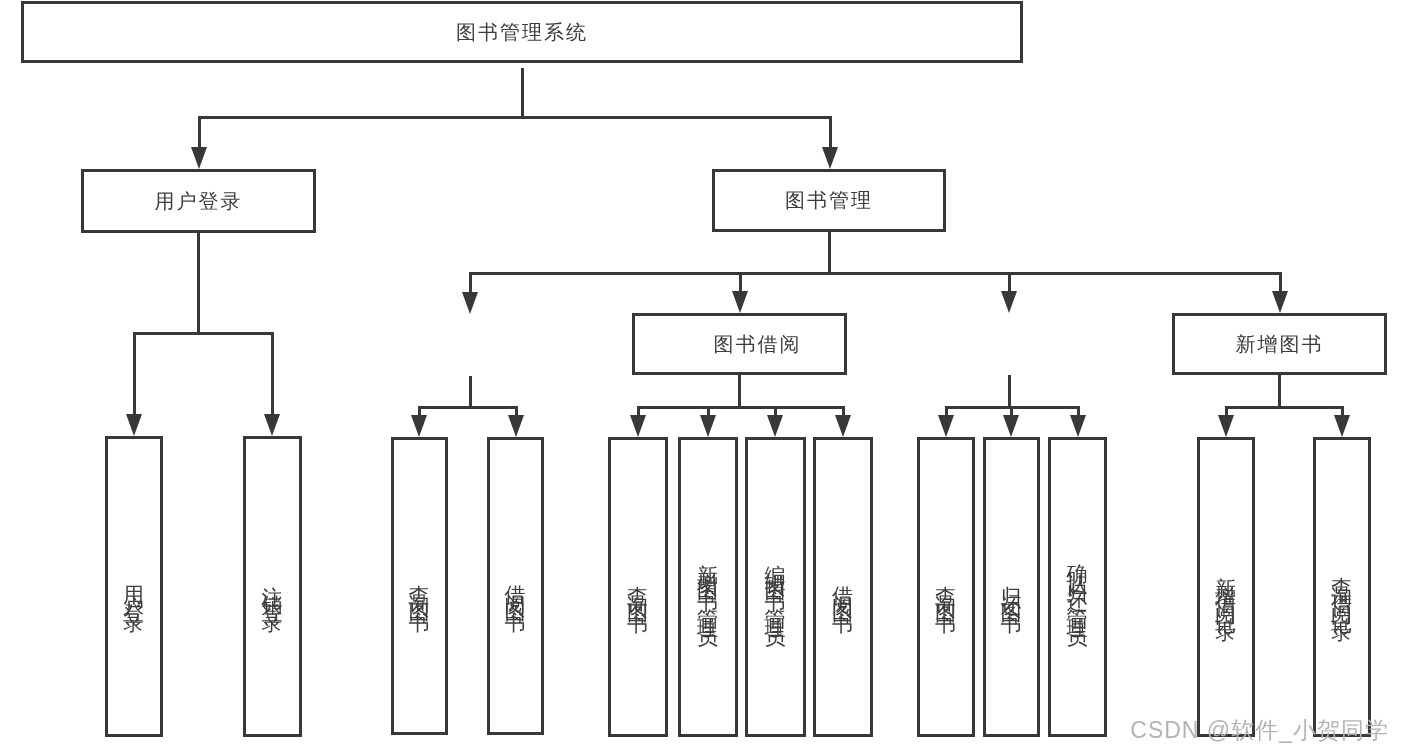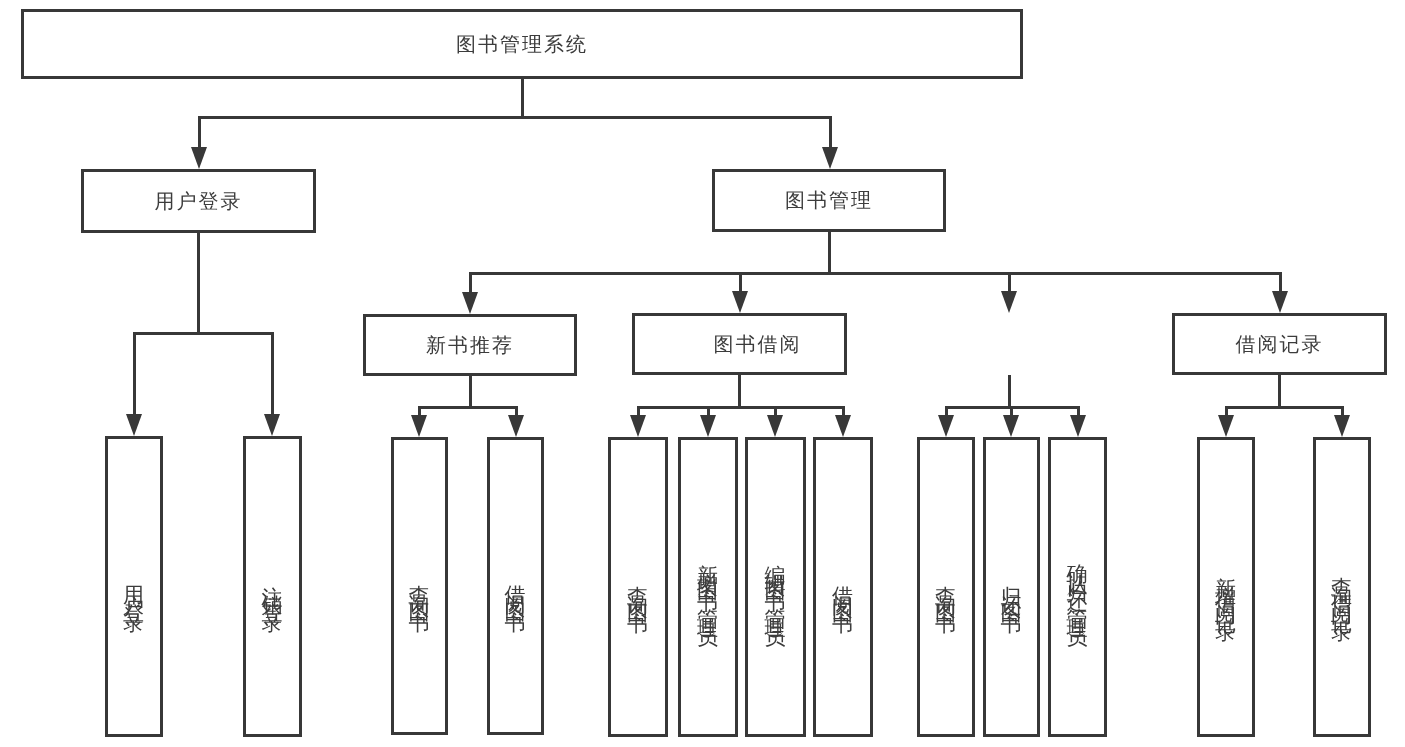--- a/index.html
+++ b/index.html
@@ -113,37 +113,34 @@
     <div class="cline" style="left: 1009.5px; top: 407px; width: 3px; height: 10px;"></div>
     <div class="arrow" style="left: 1003px; top: 415px;"></div>
     <div class="cline" style="left: 1076.5px; top: 407px; width: 3px; height: 10px;"></div>
     <div class="arrow" style="left: 1070px; top: 415px;"></div>
     <div class="cline" style="left: 1277.5px; top: 375px; width: 3px; height: 33.5px;"></div>
     <div class="cline" style="left: 1224.5px; top: 405.5px; width: 119px; height: 3px;"></div>
     <div class="cline" style="left: 1224.5px; top: 407px; width: 3px; height: 10px;"></div>
     <div class="arrow" style="left: 1218px; top: 415px;"></div>
     <div class="cline" style="left: 1340.5px; top: 407px; width: 3px; height: 10px;"></div>
     <div class="arrow" style="left: 1334px; top: 415px;"></div>
-    <div class="node h" style="left: 21px; top: 9px; width: 1002px; height: 70px; text-align: right;">
+    <div class="node h" style="left: 21px; top: 1px; width: 1002px; height: 62px; text-align: right;">
       <span class="lbl">图书管理系统</span>
     </div>
     <div class="node h" style="left: 81px; top: 169px; width: 235px; height: 64px;">
       <span class="lbl">用户登录</span>
     </div>
     <div class="node h" style="left: 712px; top: 169px; width: 234px; height: 63px;">
       <span class="lbl">图书管理</span>
     </div>
-    <div class="node h" style="left: 363px; top: 314px; width: 214px; height: 62px;">
-      <span class="lbl">新书推荐</span>
-    </div>
     <div class="node h" style="left: 632px; top: 313px; width: 215px; height: 62px; padding-left: 36px;">
       <span class="lbl">图书借阅</span>
     </div>
     <div class="node h" style="left: 1172px; top: 313px; width: 215px; height: 62px;">
-      <span class="lbl">借阅记录</span>
+      <span class="lbl">新增图书</span>
     </div>
     <div class="node v" style="left: 105px; top: 436px; width: 58px; height: 301px;">
       <span class="lbl">用户登录</span>
     </div>
     <div class="node v" style="left: 243px; top: 436px; width: 59px; height: 301px;">
       <span class="lbl">注销登录</span>
     </div>
     <div class="node v" style="left: 391px; top: 437px; width: 57px; height: 298px;">
       <span class="lbl">查询图书</span>
     </div>
@@ -170,13 +167,14 @@
     </div>
     <div class="node v" style="left: 1048px; top: 437px; width: 59px; height: 300px;">
       <span class="lbl">确认归还（管理员）</span>
     </div>
     <div class="node v" style="left: 1197px; top: 437px; width: 58px; height: 300px;">
       <span class="lbl">新增借阅记录</span>
     </div>
     <div class="node v" style="left: 1313px; top: 437px; width: 58px; height: 300px;">
       <span class="lbl">查询借阅记录</span>
     </div>
+    <div class="watermark">CSDN @软件_小贺同学</div>
   </div>
 
 </body></html>

